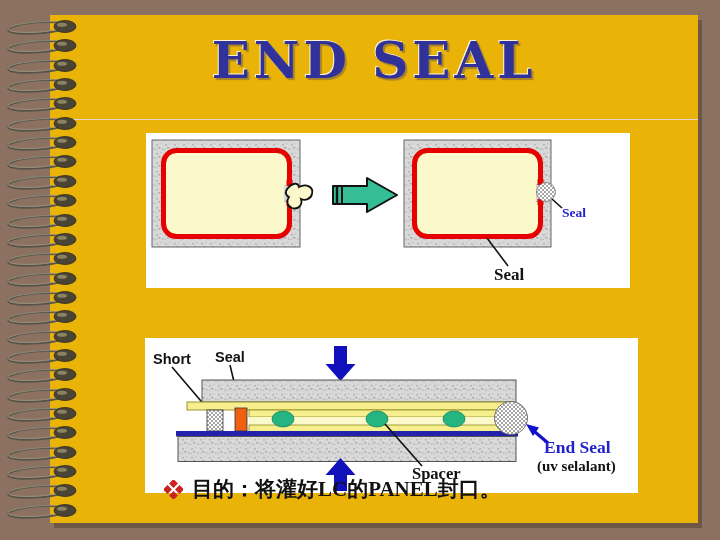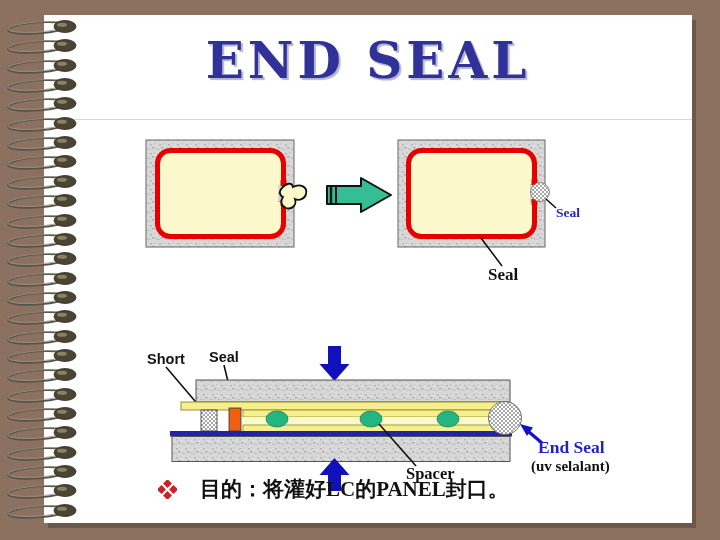--- a/index.html
+++ b/index.html
@@ -2,22 +2,22 @@
 <html><head>
 <meta charset="utf-8">
 <style>
   html,body{margin:0;padding:0;}
   body{
     width:720px;height:540px;position:relative;overflow:hidden;
     background:#8C7161;
     font-family:"Liberation Serif", serif;
   }
   .slide{
-    position:absolute;left:44px;top:15px;width:648px;height:508px;
-    background:#ffffff;
+    position:absolute;left:50px;top:15px;width:648px;height:508px;
+    background:#eab308;
     box-shadow:4px 5px 0 #6F5748;
   }
   .title{
     position:absolute;left:0;top:16px;width:100%;
     text-align:center;
     font-family:"DejaVu Serif", serif;
     font-weight:bold;
     font-size:50px;
     letter-spacing:4px;
     color:#31319A;
@@ -26,21 +26,21 @@
   .title-divider{
     position:absolute;left:8px;right:0;top:104px;height:1px;
     background:#E3D1CB;
   }
   .diagram{position:absolute;background:#FFFFFF;}
   .diagram-top{left:96px;top:118px;width:484px;height:155px;}
   .diagram-bottom{left:95px;top:282px;width:493px;height:155px;margin-top:41px;}
   .diagram svg{display:block;}
   .bullet-line{
     position:absolute;left:114px;top:461px;height:26px;
-    display:flex;align-items:center;gap:23px;
+    display:flex;align-items:center;gap:9px;
   }
   .bullet-icon{width:19px;height:19px;flex:0 0 auto;}
   .bullet-text{
     font-family:"Liberation Serif", serif;
     font-weight:bold;font-size:21px;color:#111111;white-space:nowrap;
   }
   .rings{position:absolute;left:0;top:0;width:90px;height:540px;pointer-events:none;}
   .ring{position:absolute;left:4px;width:76px;height:18px;}
   svg text{font-weight:bold;}
   .lbl-sans{font-family:"Liberation Sans", sans-serif;}

